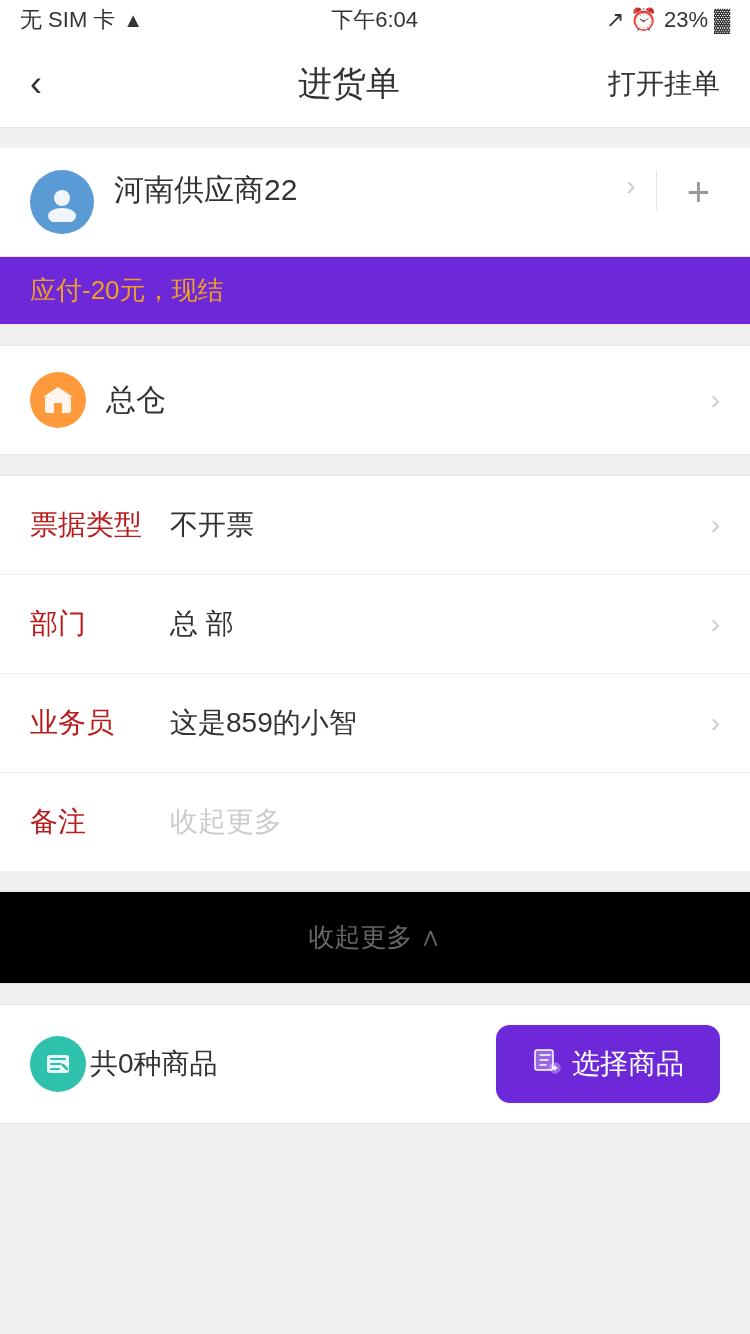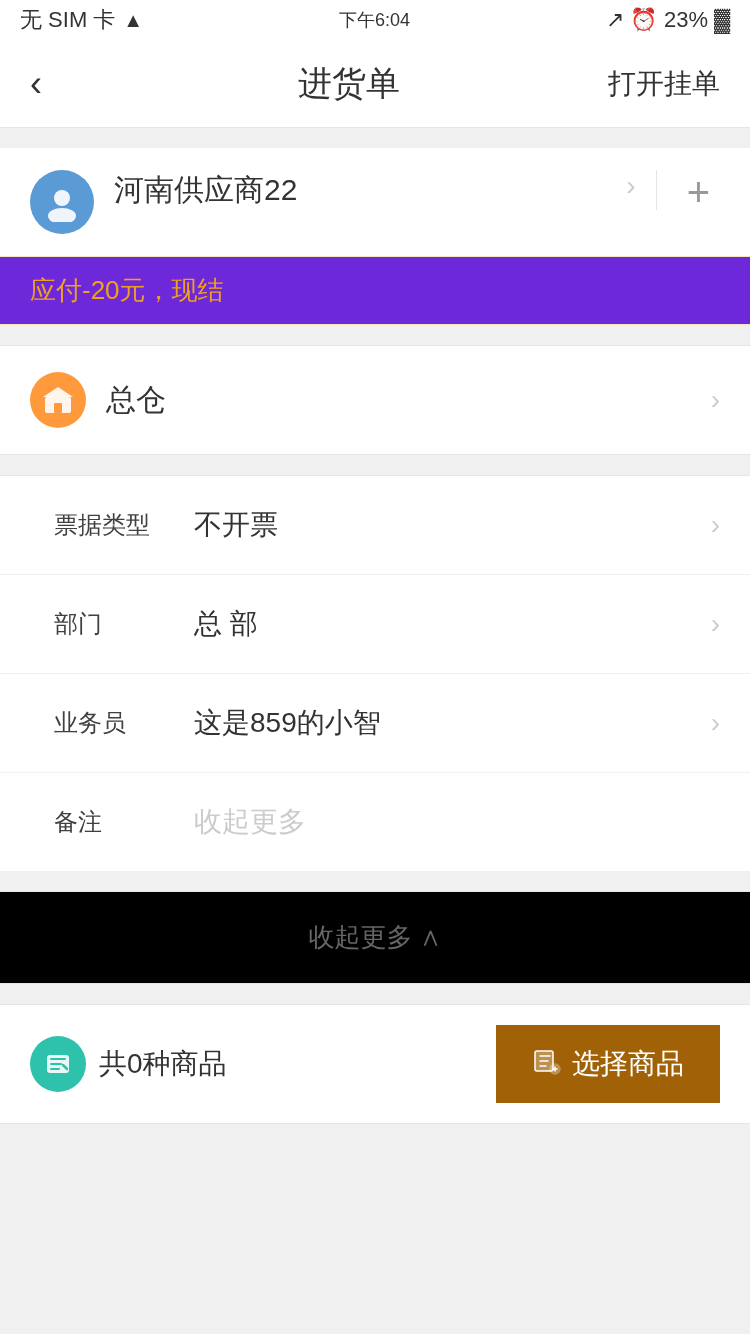--- a/index.html
+++ b/index.html
@@ -19,21 +19,21 @@
       height: 40px;
       background: #fff;
       display: flex;
       align-items: center;
       justify-content: space-between;
       padding: 0 20px;
       font-size: 22px;
       color: #333;
     }
     .status-left { display: flex; align-items: center; gap: 8px; justify-content: center; }
-    .status-center { font-size: 18px; font-weight: 500; text-align: center; }
+    .status-center { font-size: 22px; font-weight: 500; text-align: center; }
     .status-right { display: flex; align-items: center; gap: 6px; font-size: 22px; }
     .wifi-icon { font-size: 20px; }
 
     
     .nav-bar {
       width: 750px;
       height: 88px;
       background: #fff;
       display: flex;
       align-items: center;
@@ -154,25 +154,24 @@
       margin-top: 20px;
       border-top: 1px solid #e5e5e5;
     }
     .form-row {
       display: flex;
       align-items: center;
       padding: 30px 30px;
       border-bottom: 1px solid #f0f0f0;
     }
     .form-label {
-      font-size: 24px;
-      color: #404040;
+      font-size: 28px;
+      color: #b91c1c;
       width: 140px;
       flex-shrink: 0;
-      margin-left: 24px;
     }
     .form-value {
       flex: 1;
       font-size: 28px;
       color: #333;
     }
     .form-placeholder {
       flex: 1;
       font-size: 28px;
       color: #ccc;
@@ -201,44 +200,43 @@
       justify-content: space-between;
       padding: 20px 30px;
       background: #fff;
       margin-top: 20px;
       border-top: 1px solid #e5e5e5;
       border-bottom: 1px solid #e5e5e5;
     }
     .product-count-area {
       display: flex;
       align-items: center;
-      gap: 13px;
+      gap: 4px;
     }
     .product-icon {
       width: 56px;
       height: 56px;
       border-radius: 50%;
       background: #2ec1ac;
       display: flex;
       align-items: center;
       justify-content: center;
     }
     .product-count-text {
       font-size: 28px;
       color: #333;
     }
     .select-btn {
-      background: #a16207;
+      background: #6d28d9;
       color: #fff;
       border: none;
-      border-radius: 0;
+      border-radius: 14px;
       padding: 20px 36px;
       font-size: 28px;
       display: flex;
-      align-items: center;
       gap: 10px;
       cursor: pointer;
     }
     .select-btn-icon {
       font-size: 28px;
     }
 
     
     .page-bg {
       min-height: 1334px;

